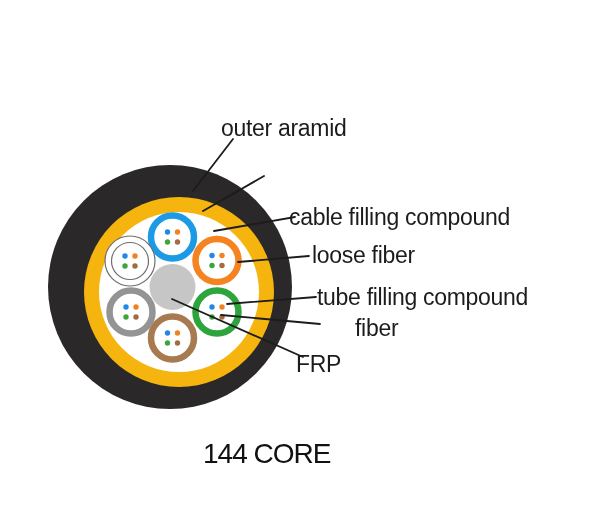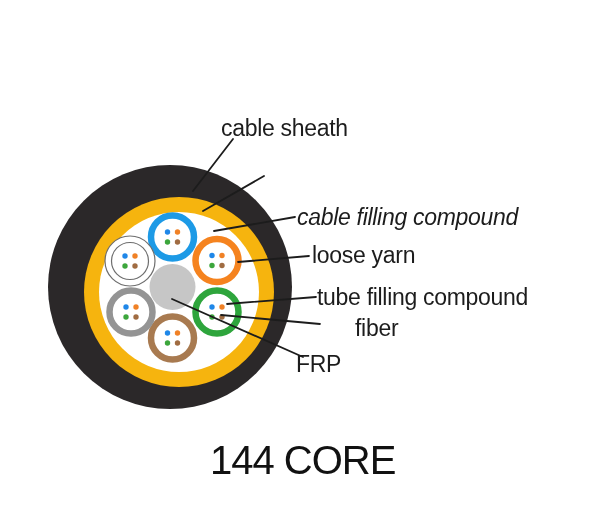--- a/index.html
+++ b/index.html
@@ -14,33 +14,32 @@
   .lbl{
     position:absolute;
     font-size:23px;
     line-height:1.1;
     color:#1c1c1c;
     white-space:nowrap;
     letter-spacing:-0.3px;
   }
   .lbl-outer-sheath{left:221px;top:116px;}
   .lbl-aramid-yarn{left:263px;top:152px;}
-  .lbl-cable-filling{left:297px;top:205px;font-style:italic;}
+  .lbl-cable-filling{left:289px;top:205px;}
   .lbl-loose-tube{left:312px;top:243px;}
   .lbl-tube-filling{left:317px;top:285px;}
   .lbl-fiber{left:323px;top:316px;margin-left:32px;}
   .lbl-frp{left:296px;top:352px;}
   .core-title{
     position:absolute;
     left:203px;top:438px;
-    font-size:40px;
+    font-size:28px;
     letter-spacing:-1px;
     color:#111111;
     white-space:nowrap;
-    margin-left:7px;
   }
 </style>
 </head>
 <body>
 
 <div class="canvas">
 
   <svg class="diagram-svg" width="610" height="513" viewBox="0 0 610 513">
 
     <circle cx="170" cy="287" r="122" fill="#2b2829"></circle>
@@ -98,21 +97,21 @@
       <line x1="233" y1="139" x2="193" y2="191" stroke="#1c1c1c"></line>
       <line x1="264" y1="176" x2="203" y2="211" stroke="#1c1c1c"></line>
       <line x1="295" y1="217" x2="214" y2="231" stroke="#1c1c1c"></line>
       <line x1="309" y1="256" x2="238" y2="262" stroke="#1c1c1c"></line>
       <line x1="316" y1="297" x2="227" y2="304" stroke="#1c1c1c"></line>
       <line x1="320" y1="324" x2="221" y2="315" stroke="#1c1c1c"></line>
       <line x1="303" y1="357" x2="172" y2="299" stroke="#1c1c1c"></line>
     </g>
   </svg>
 
-  <div class="lbl lbl-outer-sheath">cable sheath</div>
+  <div class="lbl lbl-outer-sheath">outer aramid</div>
   <div class="lbl lbl-cable-filling">cable filling compound</div>
-  <div class="lbl lbl-loose-tube">loose yarn</div>
+  <div class="lbl lbl-loose-tube">loose fiber</div>
   <div class="lbl lbl-tube-filling">tube filling compound</div>
   <div class="lbl lbl-fiber">fiber</div>
   <div class="lbl lbl-frp">FRP</div>
 
   <div class="core-title">144 CORE</div>
 </div>
 
 </body></html>

